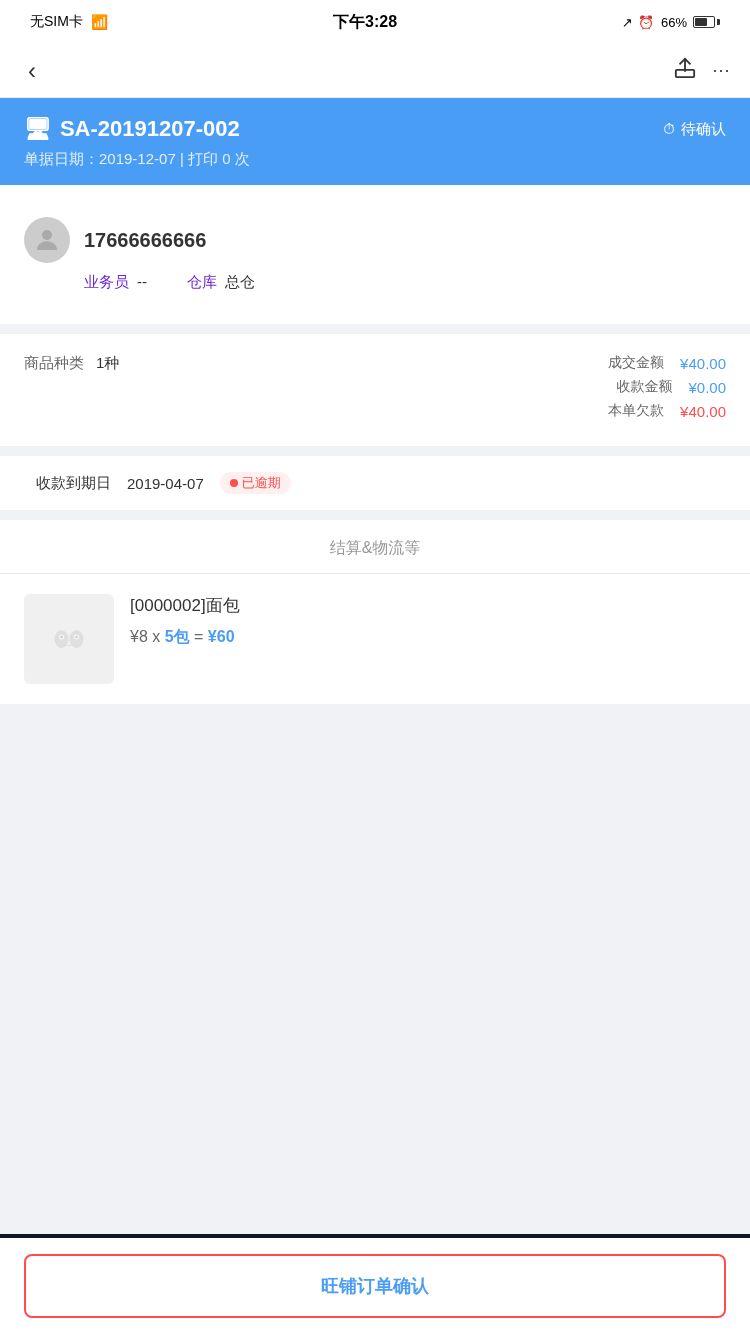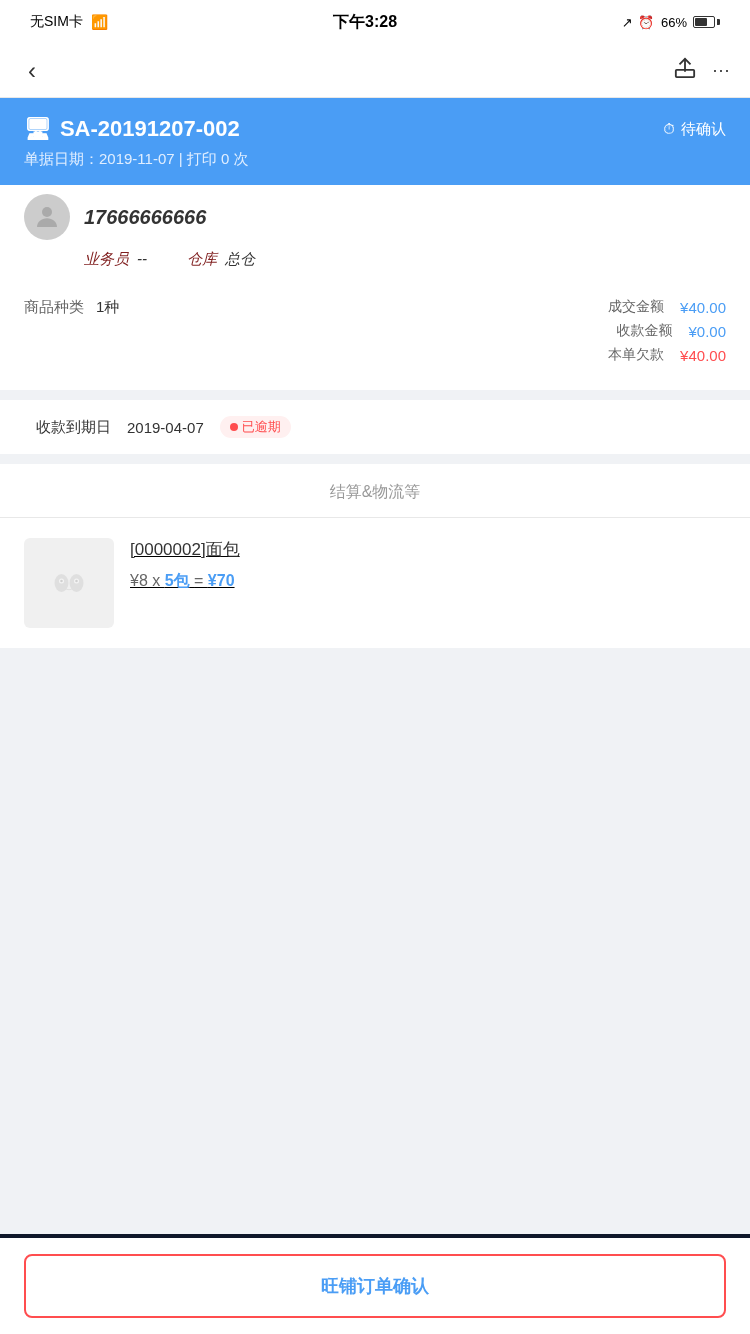--- a/index.html
+++ b/index.html
@@ -93,23 +93,22 @@
 
     
     .white-card {
       background: #fff;
       margin-bottom: 10px;
     }
 
     
     .customer-section {
       background: #fff;
-      padding: 9px 24px;
-      margin-bottom: 0;
-      font-style: italic;
+      padding: 32px 24px;
+      margin-bottom: 10px;
     }
     .customer-row {
       display: flex;
       align-items: center;
       gap: 14px;
       margin-bottom: 10px;
     }
     .avatar {
       width: 46px;
       height: 46px;
@@ -134,21 +133,21 @@
       margin-bottom: 8px;
     }
     .customer-meta {
       display: flex;
       gap: 40px;
       margin-left: 60px;
       font-size: 15px;
       color: #666;
     }
     .meta-item { display: flex; gap: 8px; }
-    .meta-label { color: #7f1d1d; }
+    .meta-label { color: #6d28d9; }
     .meta-value { color: #333; }
 
     
     .stats-section {
       background: #fff;
       padding: 20px 24px;
       margin-bottom: 10px;
       display: flex;
       align-items: flex-start;
     }
@@ -259,21 +258,20 @@
       justify-content: center;
       flex-shrink: 0;
     }
     .product-img svg {
       width: 50px;
       height: 50px;
       opacity: 0.3;
     }
     .product-info {
       flex: 1;
-      text-decoration: underline;
     }
     .product-name {
       font-size: 17px;
       color: #333;
       font-weight: 500;
       margin-bottom: 10px;
     }
     .product-price-row {
       font-size: 16px;
       color: #666;
@@ -376,21 +374,21 @@
   <div class="order-id-row">
     <div class="order-id">
       <span>🖥</span>
       <span>SA-20191207-002</span>
     </div>
     <div class="order-status">
       <span>⏱</span>
       <span>待确认</span>
     </div>
   </div>
-  <div class="order-date-row">单据日期：2019-11-07 | 打印 0 次</div>
+  <div class="order-date-row">单据日期：2019-12-07 | 打印 0 次</div>
 </div>
 
 <div class="customer-section white-card">
   <div class="customer-row">
     <div class="avatar">
       <svg viewBox="0 0 24 24" fill="#aaa" width="30" height="30">
         <circle cx="12" cy="8" r="4"></circle>
         <path d="M4 20c0-4 3.6-7 8-7s8 3 8 7"></path>
       </svg>
     </div>
@@ -458,21 +456,21 @@
           <circle cx="65" cy="26" r="2.5" fill="#888"></circle>
           <path d="M42 40 Q50 47 58 40" stroke="#bbb" stroke-width="2" fill="none"></path>
         </svg>
       </div>
       <div class="product-info">
         <div class="product-name">[0000002]面包</div>
         <div class="product-price-row">
           <span>¥8 x </span>
           <span class="price-highlight">5包</span>
           <span> = </span>
-          <span class="price-total">¥70</span>
+          <span class="price-total">¥60</span>
         </div>
       </div>
     </div>
   </div>
 </div>
 
 <div class="spacer"></div>
 
 <div class="bottom-bar">
   <button class="confirm-btn">旺铺订单确认</button>

